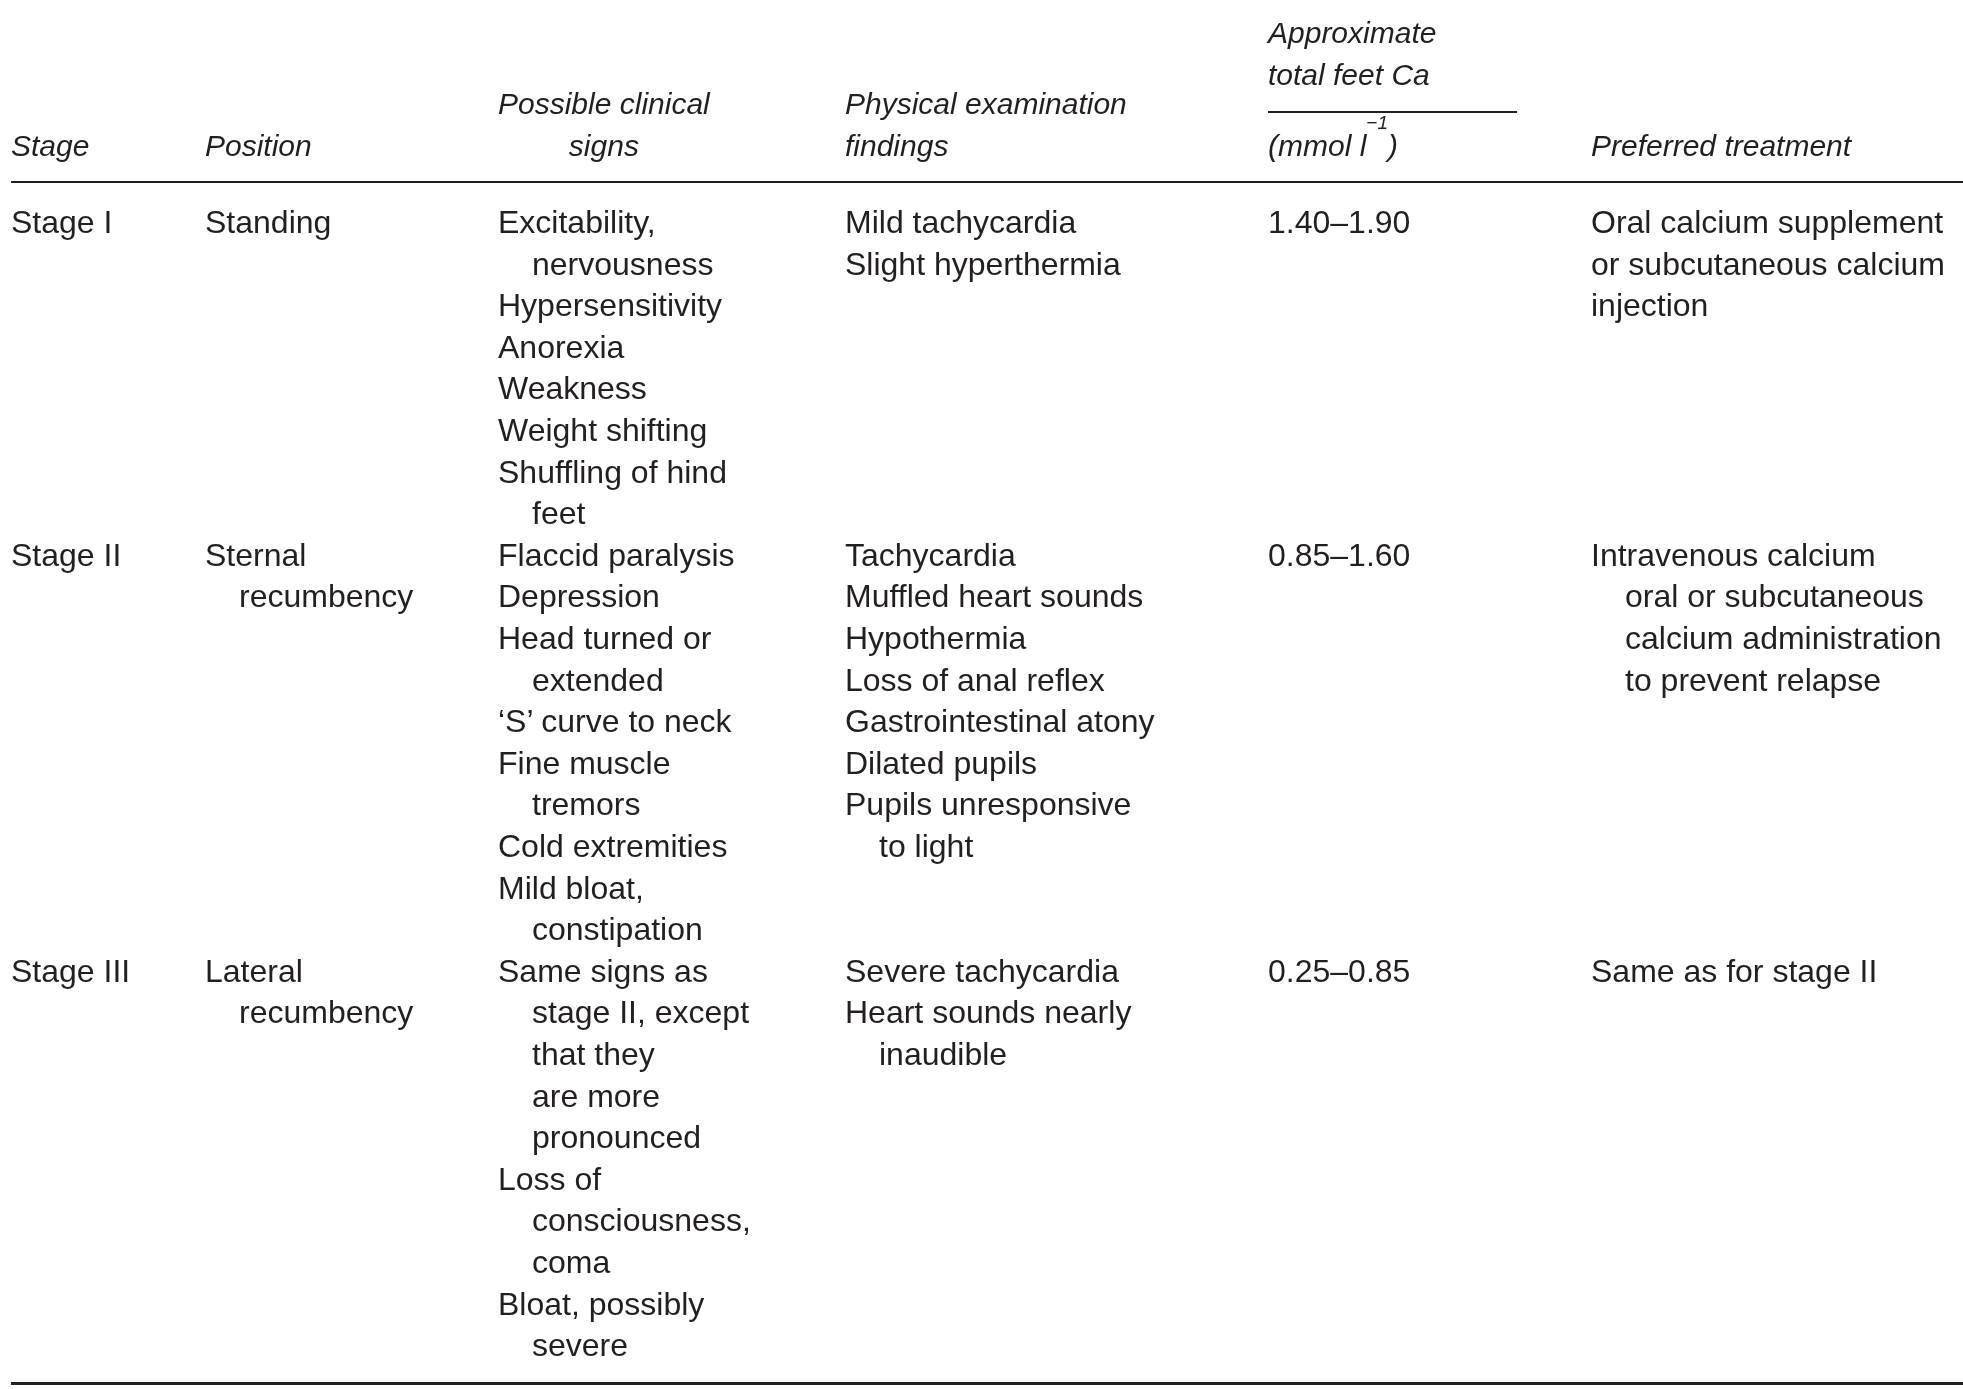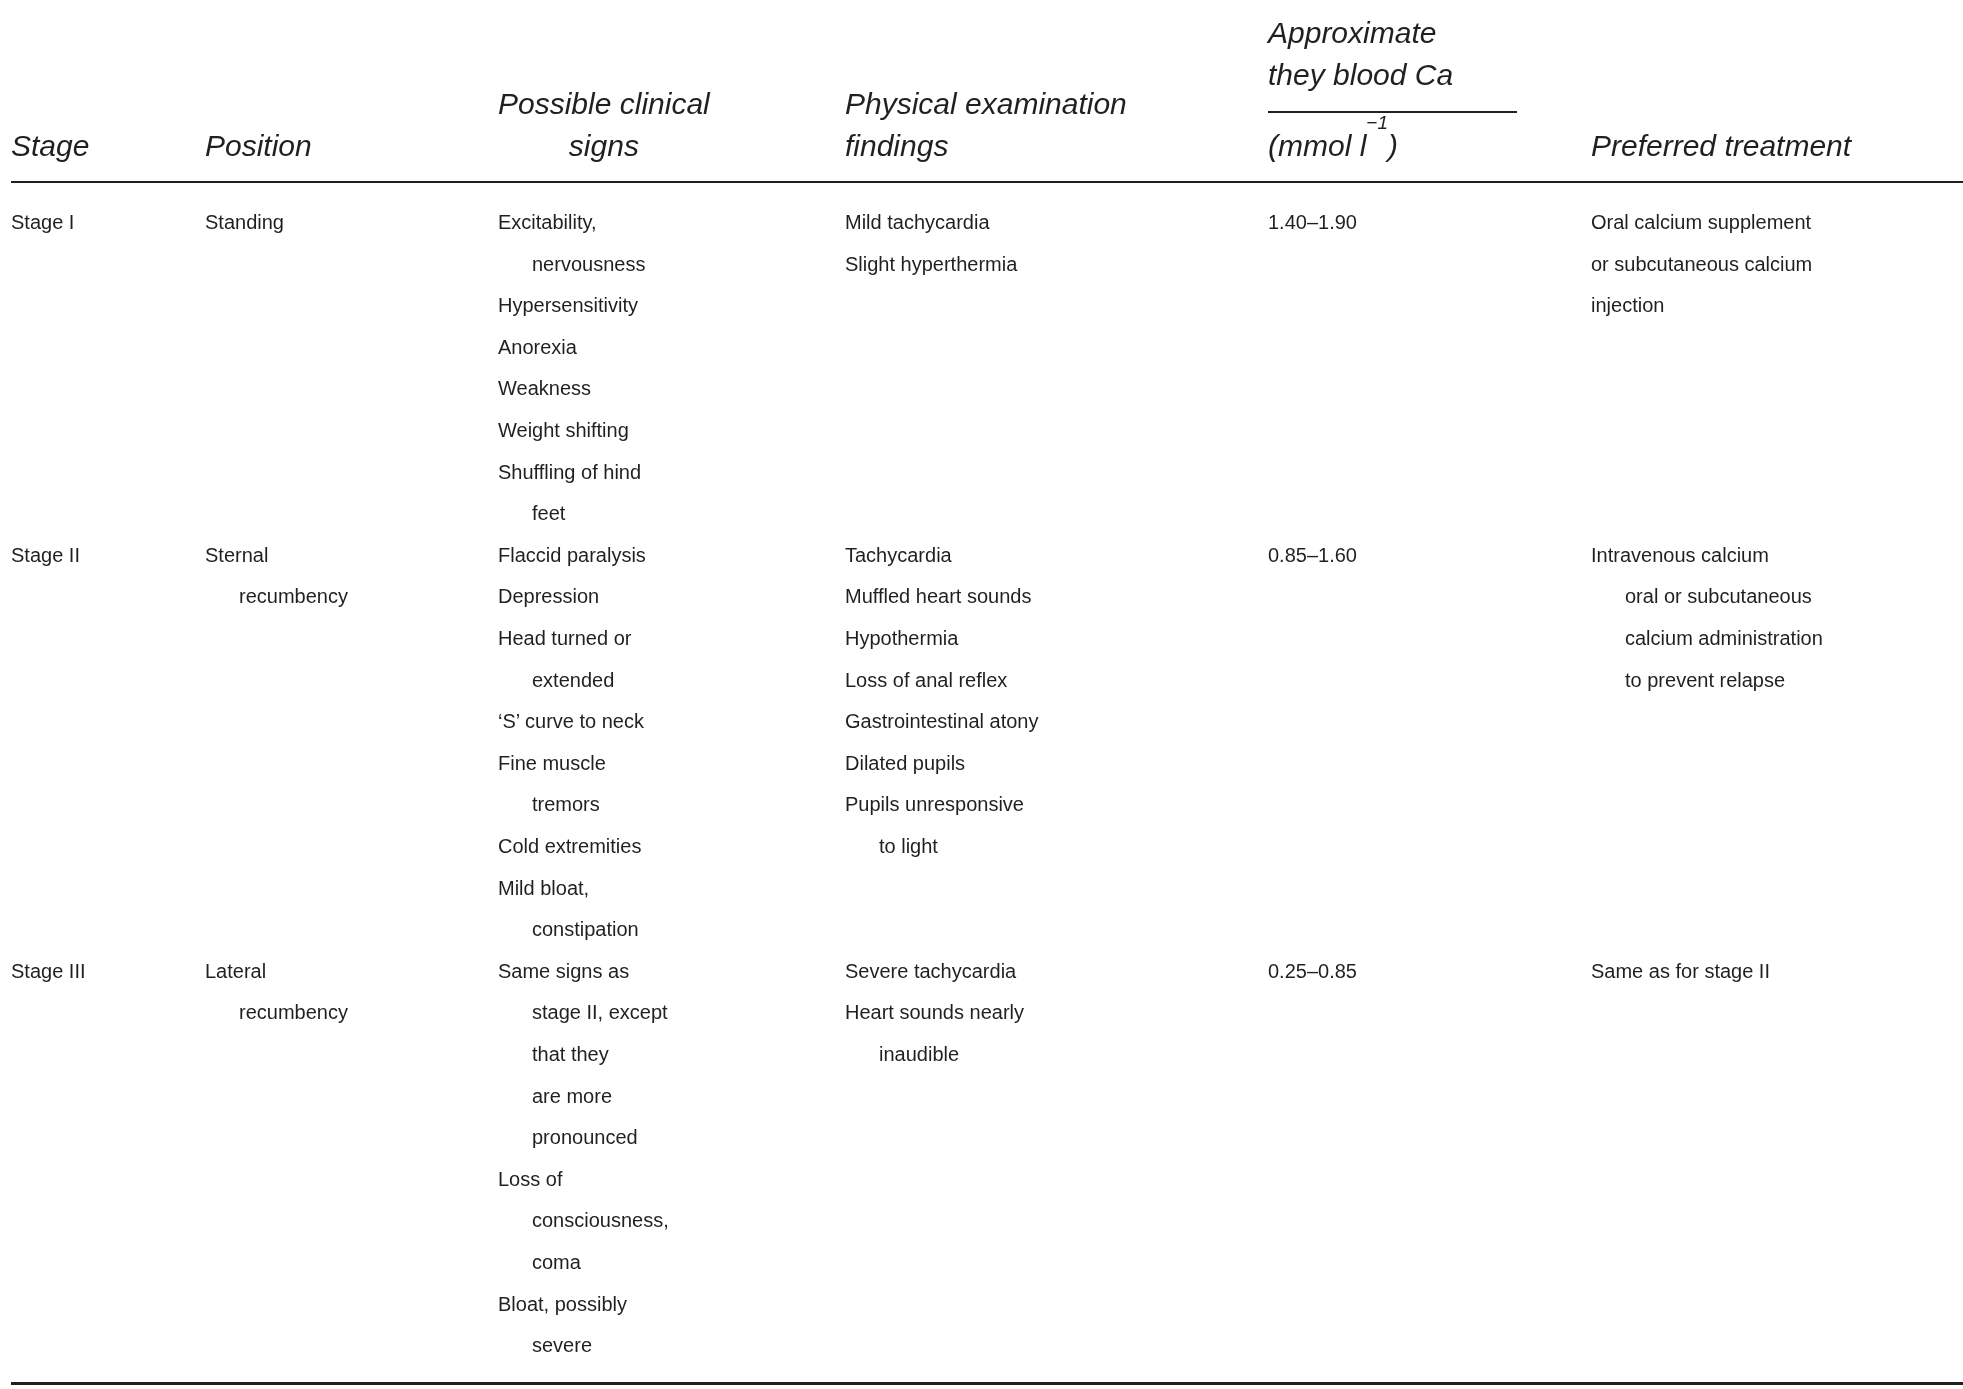--- a/index.html
+++ b/index.html
@@ -1,41 +1,41 @@
 <!DOCTYPE html>
 <html><head>
 <meta charset="utf-8">
 <style>
   html, body { margin:0; padding:0; background:#ffffff; }
   body { width:1963px; height:1389px; position:relative; overflow:hidden;
          font-family:"Liberation Sans", sans-serif; color:#231f20; }
   .abs { position:absolute; }
   .hdr { font-style:italic; font-size:30px; line-height:42px; white-space:nowrap; }
-  .cell { font-size:20px; line-height:41.6px; }
+  .cell { font-size:32px; line-height:41.6px; }
   .line { display:block; white-space:nowrap; }
   .cont { padding-left:34px; }
   .rule { position:absolute; background:#231f20; }
   sup { font-size:19px; position:relative; top:-2px; vertical-align:top; line-height:0; }
 </style>
 </head>
 <body>
 
 <div class="abs hdr" style="left:11px; top:125px;">Stage</div>
 <div class="abs hdr" style="left:205px; top:125px;">Position</div>
 <div class="abs hdr" style="left:498px; top:83px;text-align:center;">
   <span class="line">Possible clinical</span>
   <span class="line">signs</span>
 </div>
 <div class="abs hdr" style="left:845px; top:83px;">
   <span class="line">Physical examination</span>
   <span class="line">findings</span>
 </div>
 <div class="abs hdr" style="left:1268px; top:12px;">
   <span class="line">Approximate</span>
-  <span class="line">they blood Ca</span>
+  <span class="line">total feet Ca</span>
 </div>
 <div class="rule" style="left:1268px; top:111px; width:249px; height:2px;"></div>
 <div class="abs hdr" style="left:1268px; top:125px;"><span>(mmol l</span><sup>−1</sup><span>)</span></div>
 <div class="abs hdr" style="left:1591px; top:125px;">Preferred treatment</div>
 
 <div class="rule" style="left:11px; top:181px; width:1952px; height:2px;"></div>
 
 <div id="rows">
     <div>
       <div class="abs cell" style="left: 11px; top: 202px;">

